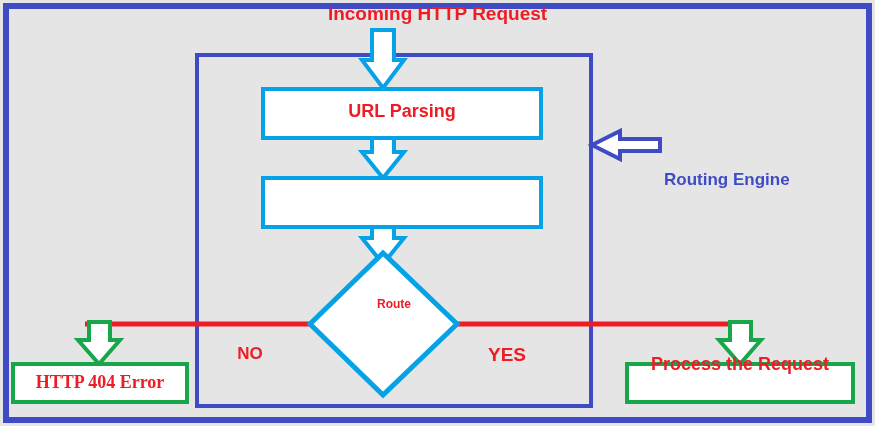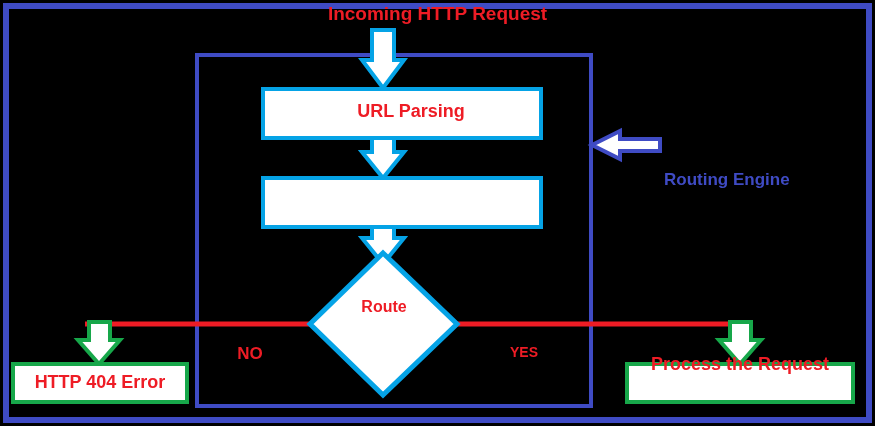--- a/index.html
+++ b/index.html
@@ -7,21 +7,21 @@
     padding: 0;
     background: #ffffff;
   }
   body {
     font-family: "Liberation Sans", sans-serif;
   }
   #canvas {
     position: relative;
     width: 875px;
     height: 426px;
-    background: #000000;
+    background: #e5e5e5;
     overflow: hidden;
   }
   #canvas svg.layer {
     position: absolute;
     left: 0;
     top: 0;
     width: 875px;
     height: 426px;
   }
   .lbl {
@@ -36,43 +36,44 @@
 
   #title-incoming {
     left: 0; top: 4px; width: 875px;
     font-size: 19px;
   }
   #label-routing-engine {
     left: 664px; top: 133px;
     font-size: 17px;
   }
   #box-url-parsing-label {
-    left: 272px; top: 102px; width: 278px;
+    left: 263px; top: 102px; width: 278px;
     font-size: 18px;
   }
   #box-find-route-label {
     left: 263px; top: 191px; width: 278px;
     font-size: 18px;
   }
   #diamond-label {
-    left: 318px; top: 298px; width: 132px;
-    font-size: 16px;
+    left: 328px; top: 298px; width: 132px;
+    font-size: 12px;
   }
   #label-no {
     left: 215px; top: 345px; width: 70px;
     font-size: 17px;
     text-align: center;
   }
   #label-yes {
-    left: 484px; top: 345px; width: 80px;
-    font-size: 14px;
+    left: 467px; top: 345px; width: 80px;
+    font-size: 19px;
   }
   #box-404-label {
     left: 13px; top: 373px; width: 174px;
     font-size: 18px;
+    font-family: Liberation Serif, serif;
   }
   #box-process-label {
     left: 627px; top: 355px; width: 226px;
     font-size: 18px;
   }
 </style>
 </head>
 <body>
 
 <div id="canvas">

